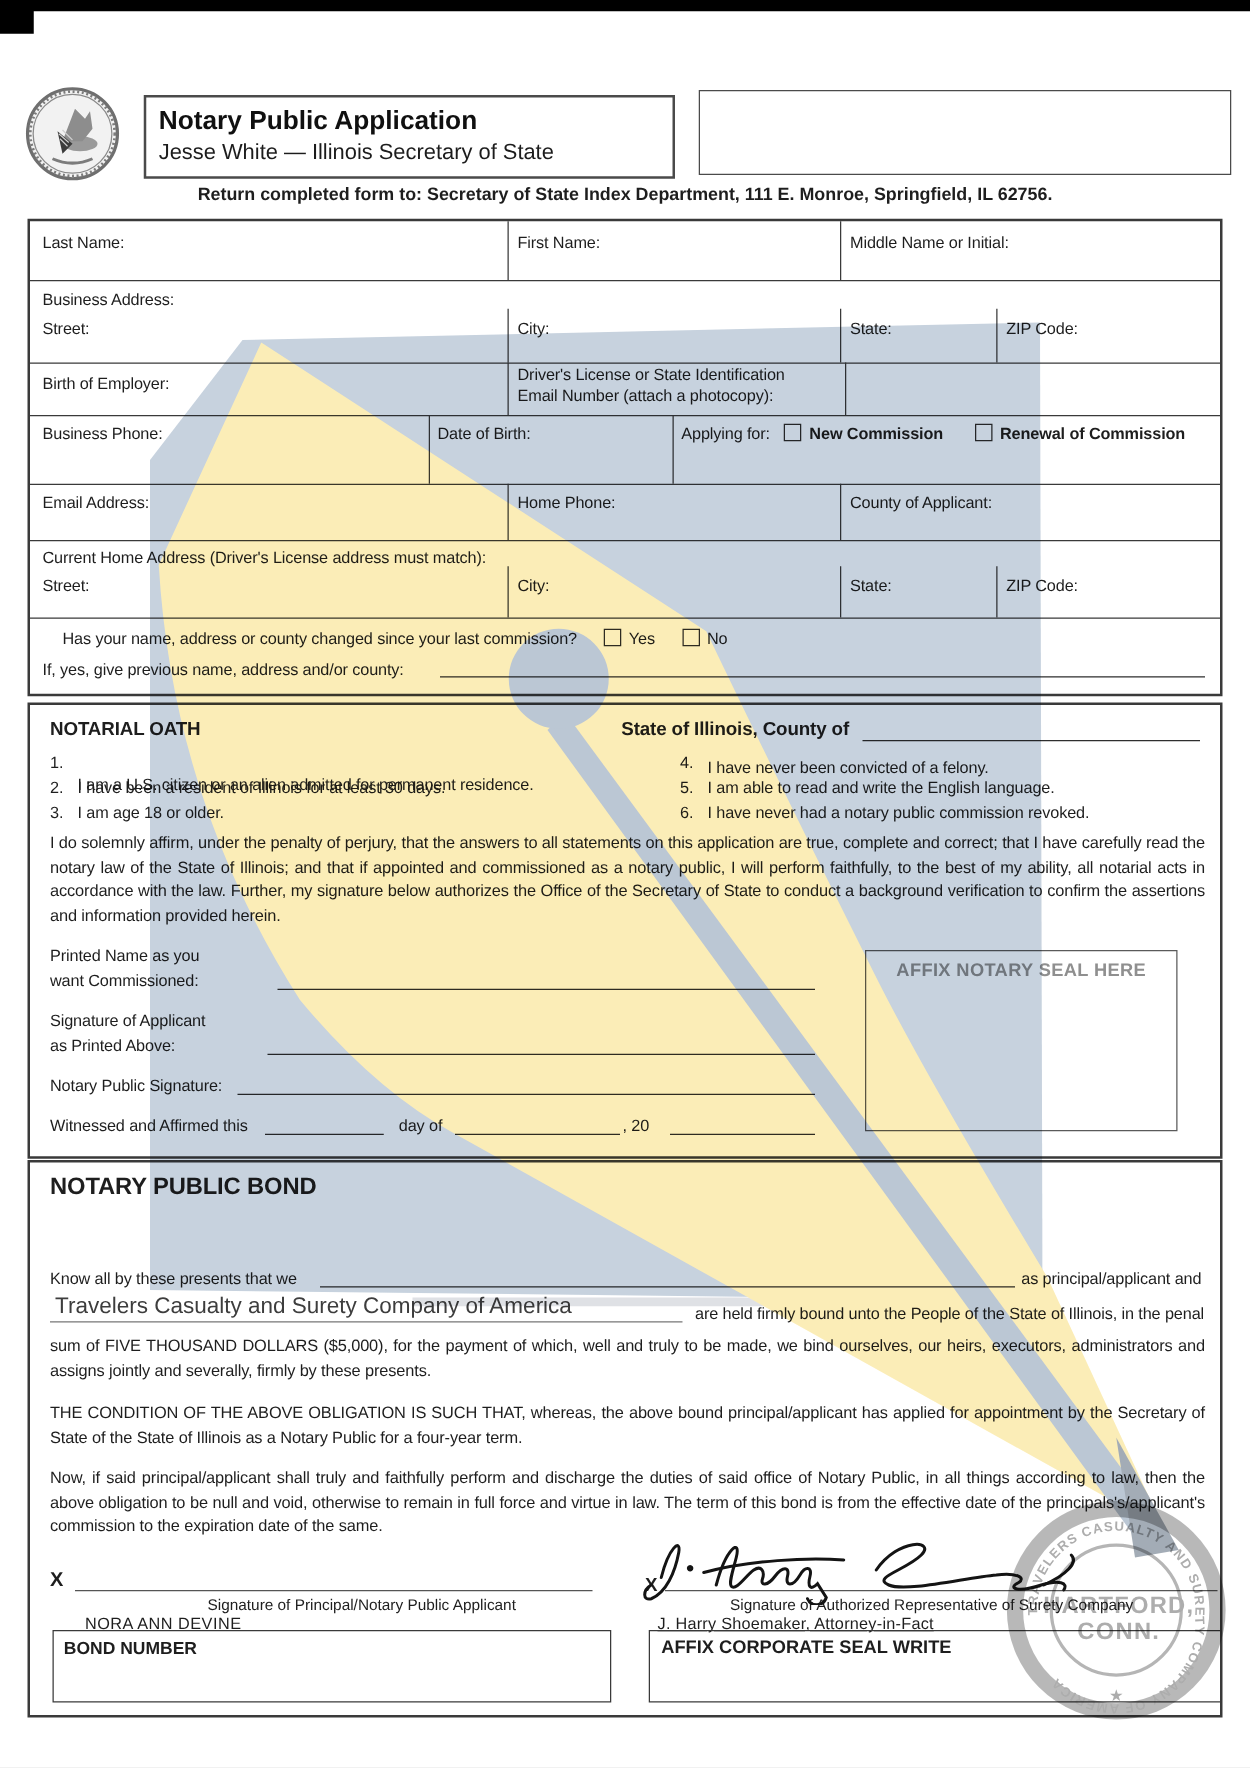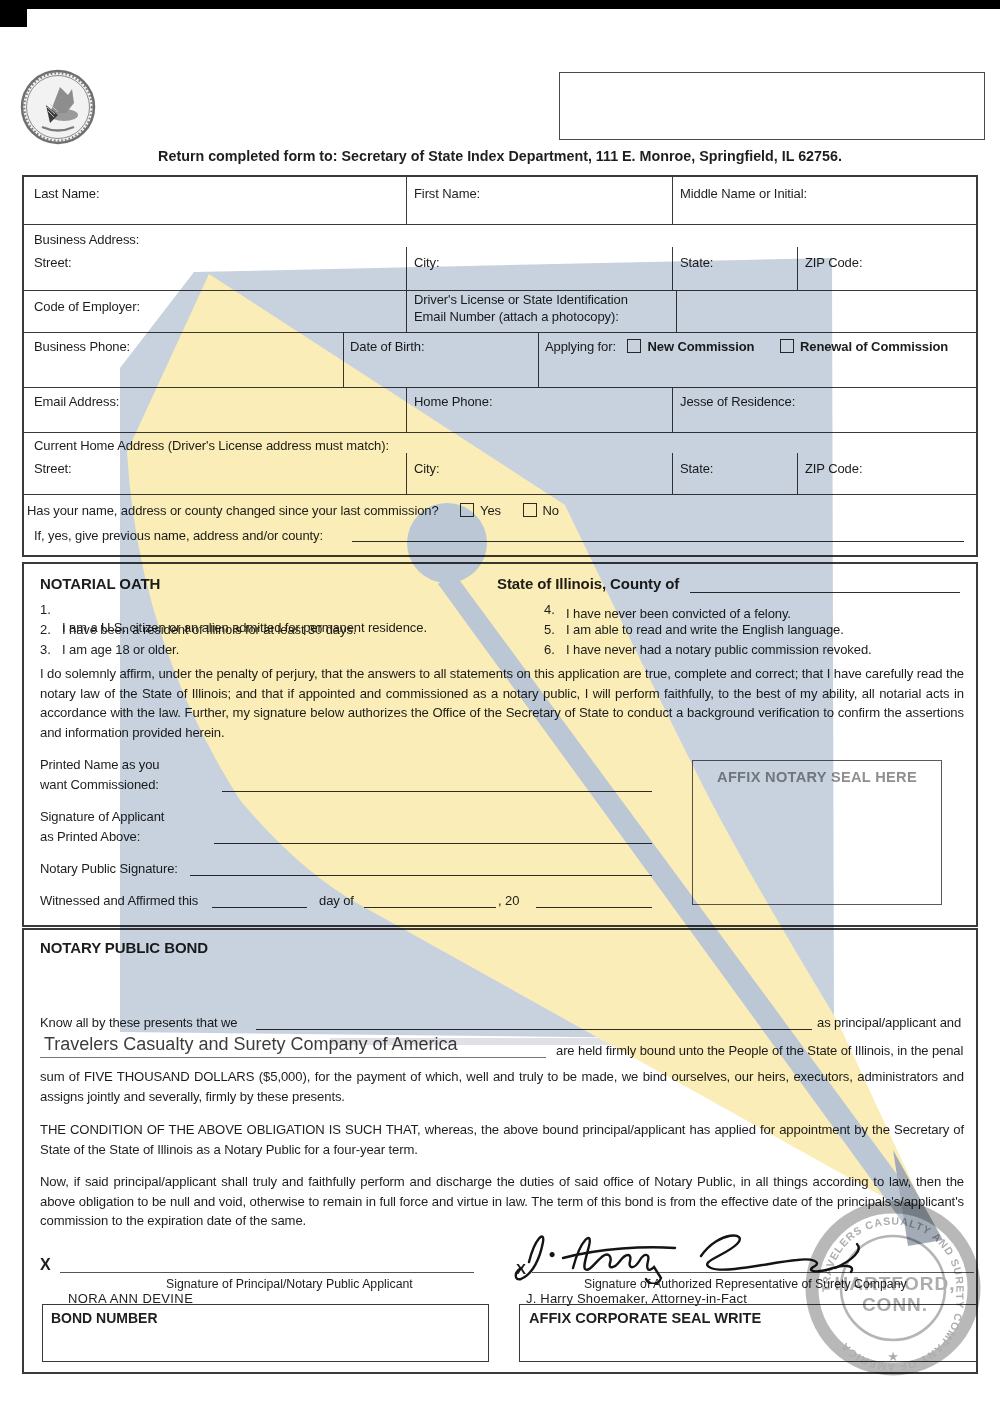--- a/index.html
+++ b/index.html
@@ -37,20 +37,24 @@
     <circle cx="38" cy="38" r="36" fill="#f2f2f2" stroke="#6f6f6f" stroke-width="2.5"></circle>
     <circle cx="38" cy="38" r="31.5" fill="none" stroke="#8a8a8a" stroke-width="1"></circle>
     <circle cx="38" cy="38" r="33.8" fill="none" stroke="#7c7c7c" stroke-width="2.2" stroke-dasharray="1.6 2.1"></circle>
     <ellipse cx="44" cy="46" rx="14" ry="6" fill="#9a9a9a"></ellipse>
     <path d="M30 44 L40 18 L48 26 L52 20 L54 34 L46 44 Z" fill="#8d8d8d"></path>
     <path d="M26 36 L38 46 L30 54 Z" fill="#3c3c3c"></path>
     <path d="M27 38 l8 7 M28 42 l6 6 M30 35 l8 8" stroke="#cfcfcf" stroke-width=".9"></path>
     <path d="M22 58 q16 7 32 0" fill="none" stroke="#7c7c7c" stroke-width="2.4"></path>
   </svg>
 
+  <div class="box" style="left:115px;top:76px;width:421px;height:63px;border-width:2px;">
+    <div class="abs b" style="left:10px;top:7px;font-size:21px;color:#101010;">Notary Public Application</div>
+    <div class="abs" style="left:10px;top:33px;font-size:17.5px;color:#1c1c1c;">Jesse White — Illinois Secretary of State</div>
+  </div>
 
   <div class="box" style="left:559px;top:72px;width:424px;height:66px;"></div>
 
   <div class="abs b" style="left:0;top:148px;width:1000px;text-align:center;font-size:14.3px;">Return completed form to: Secretary of State Index Department, 111 E. Monroe, Springfield, IL 62756.</div>
 
   <div class="sec" style="left:22px;top:175px;width:952px;height:378px;">
     <div class="hline" style="top:47px;"></div>
     <div class="hline" style="top:113px;"></div>
     <div class="hline" style="top:155px;"></div>
     <div class="hline" style="top:210px;"></div>
@@ -67,50 +71,50 @@
     <div class="vline" style="left:648px;top:70px;height:43px;"></div>
     <div class="vline" style="left:773px;top:70px;height:43px;"></div>
     <div class="abs lbl" style="left:10px;top:55px;">Business Address:</div>
     <div class="abs lbl" style="left:10px;top:78px;">Street:</div>
     <div class="abs lbl" style="left:390px;top:78px;">City:</div>
     <div class="abs lbl" style="left:656px;top:78px;">State:</div>
     <div class="abs lbl" style="left:781px;top:78px;">ZIP Code:</div>
 
     <div class="vline" style="left:382px;top:113px;height:42px;"></div>
     <div class="vline" style="left:652px;top:113px;height:42px;"></div>
-    <div class="abs lbl" style="left:10px;top:122px;">Code of Employer:</div>
+    <div class="abs lbl" style="left:10px;top:122px;">Birth of Employer:</div>
     <div class="abs lbl" style="left:390px;top:115px;">Driver's License or State Identification</div>
     <div class="abs lbl" style="left:390px;top:132px;">Email Number (attach a photocopy):</div>
 
     <div class="vline" style="left:319px;top:155px;height:55px;"></div>
     <div class="vline" style="left:514px;top:155px;height:55px;"></div>
     <div class="abs lbl" style="left:10px;top:162px;">Business Phone:</div>
     <div class="abs lbl" style="left:326px;top:162px;">Date of Birth:</div>
     <div class="abs lbl" style="left:521px;top:162px;">
       <span>Applying for:</span>
       <span class="cb" style="margin-left:8px;"></span><span class="b">New Commission</span>
       <span class="cb" style="margin-left:22px;"></span><span class="b">Renewal of Commission</span>
     </div>
 
     <div class="vline" style="left:382px;top:210px;height:45px;"></div>
     <div class="vline" style="left:648px;top:210px;height:45px;"></div>
     <div class="abs lbl" style="left:10px;top:217px;">Email Address:</div>
     <div class="abs lbl" style="left:390px;top:217px;">Home Phone:</div>
-    <div class="abs lbl" style="left:656px;top:217px;">Jesse of Residence:</div>
+    <div class="abs lbl" style="left:656px;top:217px;">County of Applicant:</div>
 
     <div class="vline" style="left:382px;top:276px;height:41px;"></div>
     <div class="vline" style="left:648px;top:276px;height:41px;"></div>
     <div class="vline" style="left:773px;top:276px;height:41px;"></div>
     <div class="abs lbl" style="left:10px;top:261px;">Current Home Address (Driver's License address must match):</div>
     <div class="abs lbl" style="left:10px;top:284px;">Street:</div>
     <div class="abs lbl" style="left:390px;top:284px;">City:</div>
     <div class="abs lbl" style="left:656px;top:284px;">State:</div>
     <div class="abs lbl" style="left:781px;top:284px;">ZIP Code:</div>
 
-    <div class="abs lbl" style="left:3px;top:326px;">
+    <div class="abs lbl" style="left:26px;top:326px;">
       <span>Has your name, address or county changed since your last commission?</span>
       <span class="cb" style="margin-left:18px;"></span><span>Yes</span>
       <span class="cb" style="margin-left:18px;"></span><span>No</span>
     </div>
     <div class="abs lbl" style="left:10px;top:351px;">If, yes, give previous name, address and/or county:</div>
     <div class="fill" style="left:328px;top:364px;width:612px;"></div>
   </div>
 
   <div class="sec" style="left:22px;top:562px;width:952px;height:361px;">
     <div class="abs lbl b" style="left:16px;top:11px;font-size:15px;">NOTARIAL OATH</div>
@@ -149,21 +153,21 @@
     <div class="fill" style="left:340px;top:343px;width:132px;"></div>
     <div class="abs lbl" style="left:474px;top:329px;">, 20</div>
     <div class="fill" style="left:512px;top:343px;width:116px;"></div>
 
     <div class="box" style="left:668px;top:196px;width:248px;height:143px;border-color:#5a5a5a;">
       <div class="abs b" style="left:0;top:8px;width:100%;text-align:center;font-size:14.6px;color:#8f8f8f;letter-spacing:.3px;">AFFIX NOTARY SEAL HERE</div>
     </div>
   </div>
 
   <div class="sec" style="left:22px;top:928px;width:952px;height:442px;">
-    <div class="abs lbl b" style="left:16px;top:9px;font-size:15px;text-align:center;">NOTARY PUBLIC BOND</div>
+    <div class="abs lbl b" style="left:16px;top:9px;font-size:19px;text-align:center;">NOTARY PUBLIC BOND</div>
 
     <div class="abs lbl" style="left:16px;top:85px;">Know all by these presents that we</div>
     <div class="fill" style="left:232px;top:99px;width:556px;"></div>
     <div class="abs lbl" style="left:793px;top:85px;">as principal/applicant and</div>
 
     <div class="abs" style="left:20px;top:104px;font-size:18px;color:#3d3d3d;">Travelers Casualty and Surety Company of America</div>
     <div class="fill" style="left:16px;top:127px;width:506px;border-bottom-color:#777;"></div>
     <div class="abs lbl" style="left:532px;top:113px;">are held firmly bound unto the People of the State of Illinois, in the penal</div>
     <div class="abs para" style="left:16px;top:135px;width:924px;text-indent:0;padding-top:2px;">sum of FIVE THOUSAND DOLLARS ($5,000), for the payment of which, well and truly to be made, we bind ourselves, our heirs, executors, administrators and assigns jointly and severally, firmly by these presents.</div>
 

